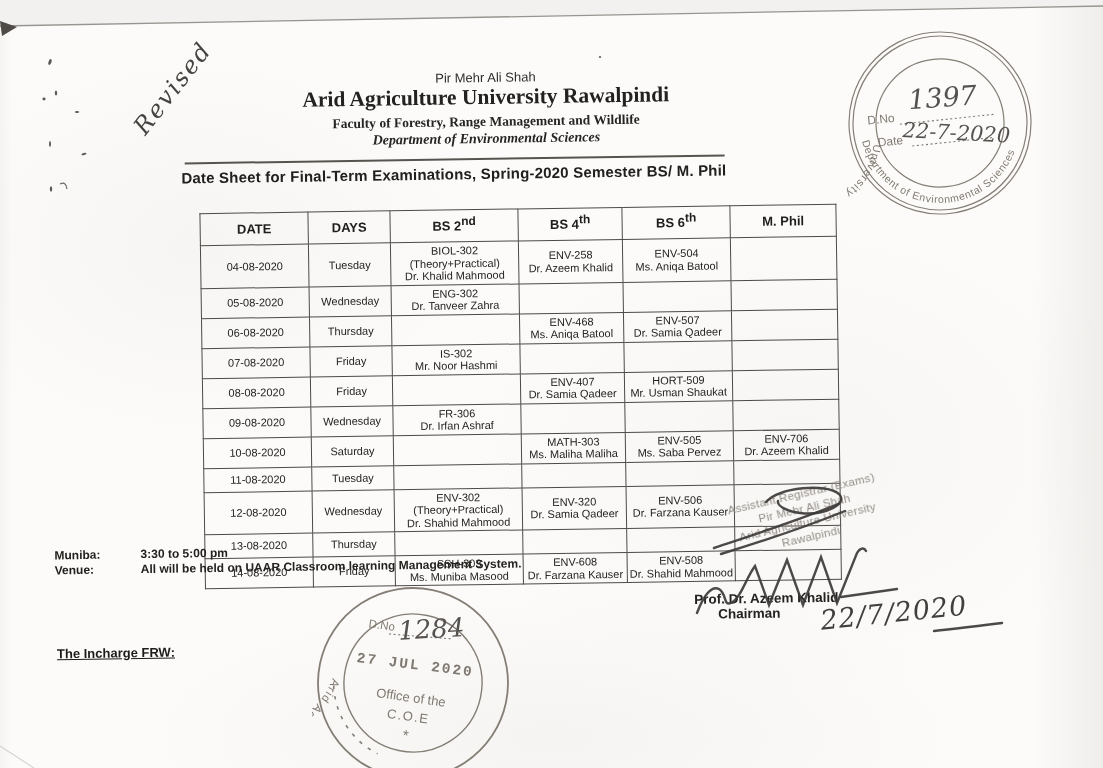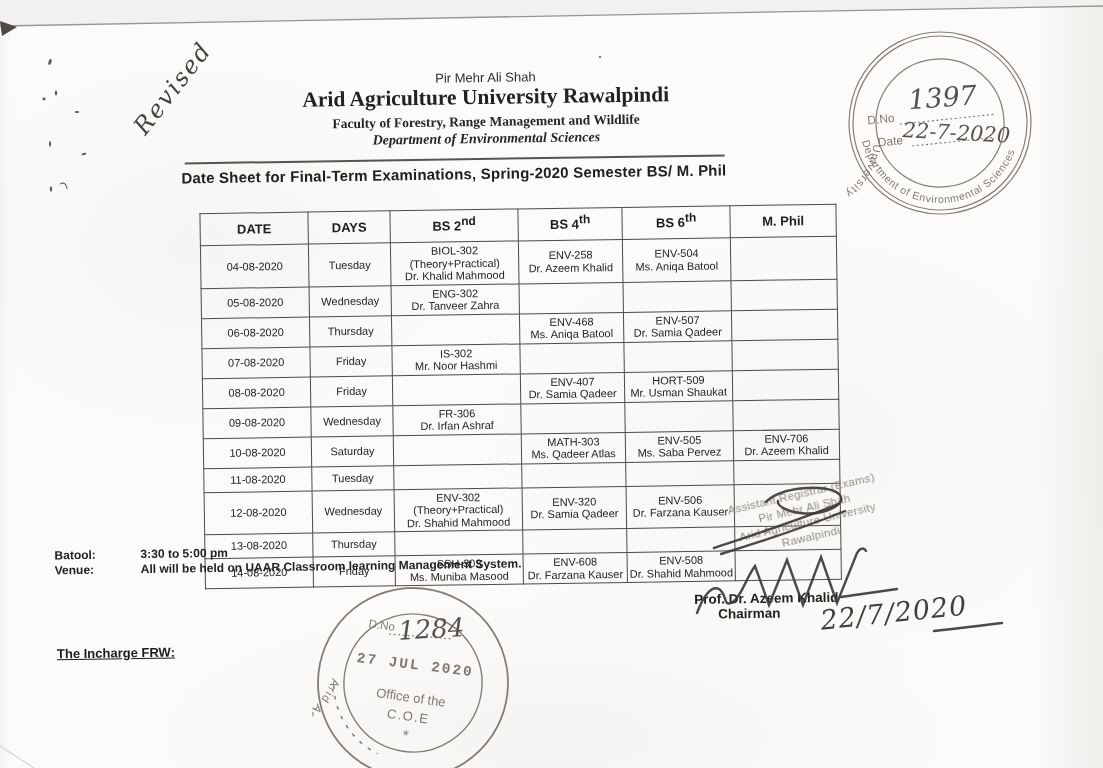--- a/index.html
+++ b/index.html
@@ -217,21 +217,21 @@
         <tr>
           <td>
             <div>10-08-2020</div>
           </td>
           <td>
             <div>Saturday</div>
           </td>
           <td></td>
           <td>
             <div>MATH-303</div>
-            <div>Ms. Qadeer Atlas</div>
+            <div>Ms. Maliha Maliha</div>
           </td>
           <td>
             <div>ENV-505</div>
             <div>Ms. Saba Pervez</div>
           </td>
           <td>
             <div>ENV-706</div>
             <div>Dr. Azeem Khalid</div>
           </td>
         </tr>
@@ -298,21 +298,21 @@
           </td>
           <td>
             <div>ENV-508</div>
             <div>Dr. Shahid Mahmood</div>
           </td>
           <td></td>
         </tr>
       </tbody>
   </table>
 
-  <div class="footline" style="left:52px;top:541px;">Batool:</div>
+  <div class="footline" style="left:52px;top:541px;">Muniba:</div>
   <div class="footline" style="left:138px;top:541px;">3:30 to 5:00 pm</div>
   <div class="footline" style="left:52px;top:556px;">Venue:</div>
   <div class="footline" style="left:138px;top:556px;">All will be held on UAAR Classroom learning Management System.</div>
   <div class="incharge">The Incharge FRW:</div>
 
   <div class="chairman">
     <div>Prof. Dr. Azeem Khalid</div>
     <div class="ctitle">Chairman</div>
   </div>
 </div>

